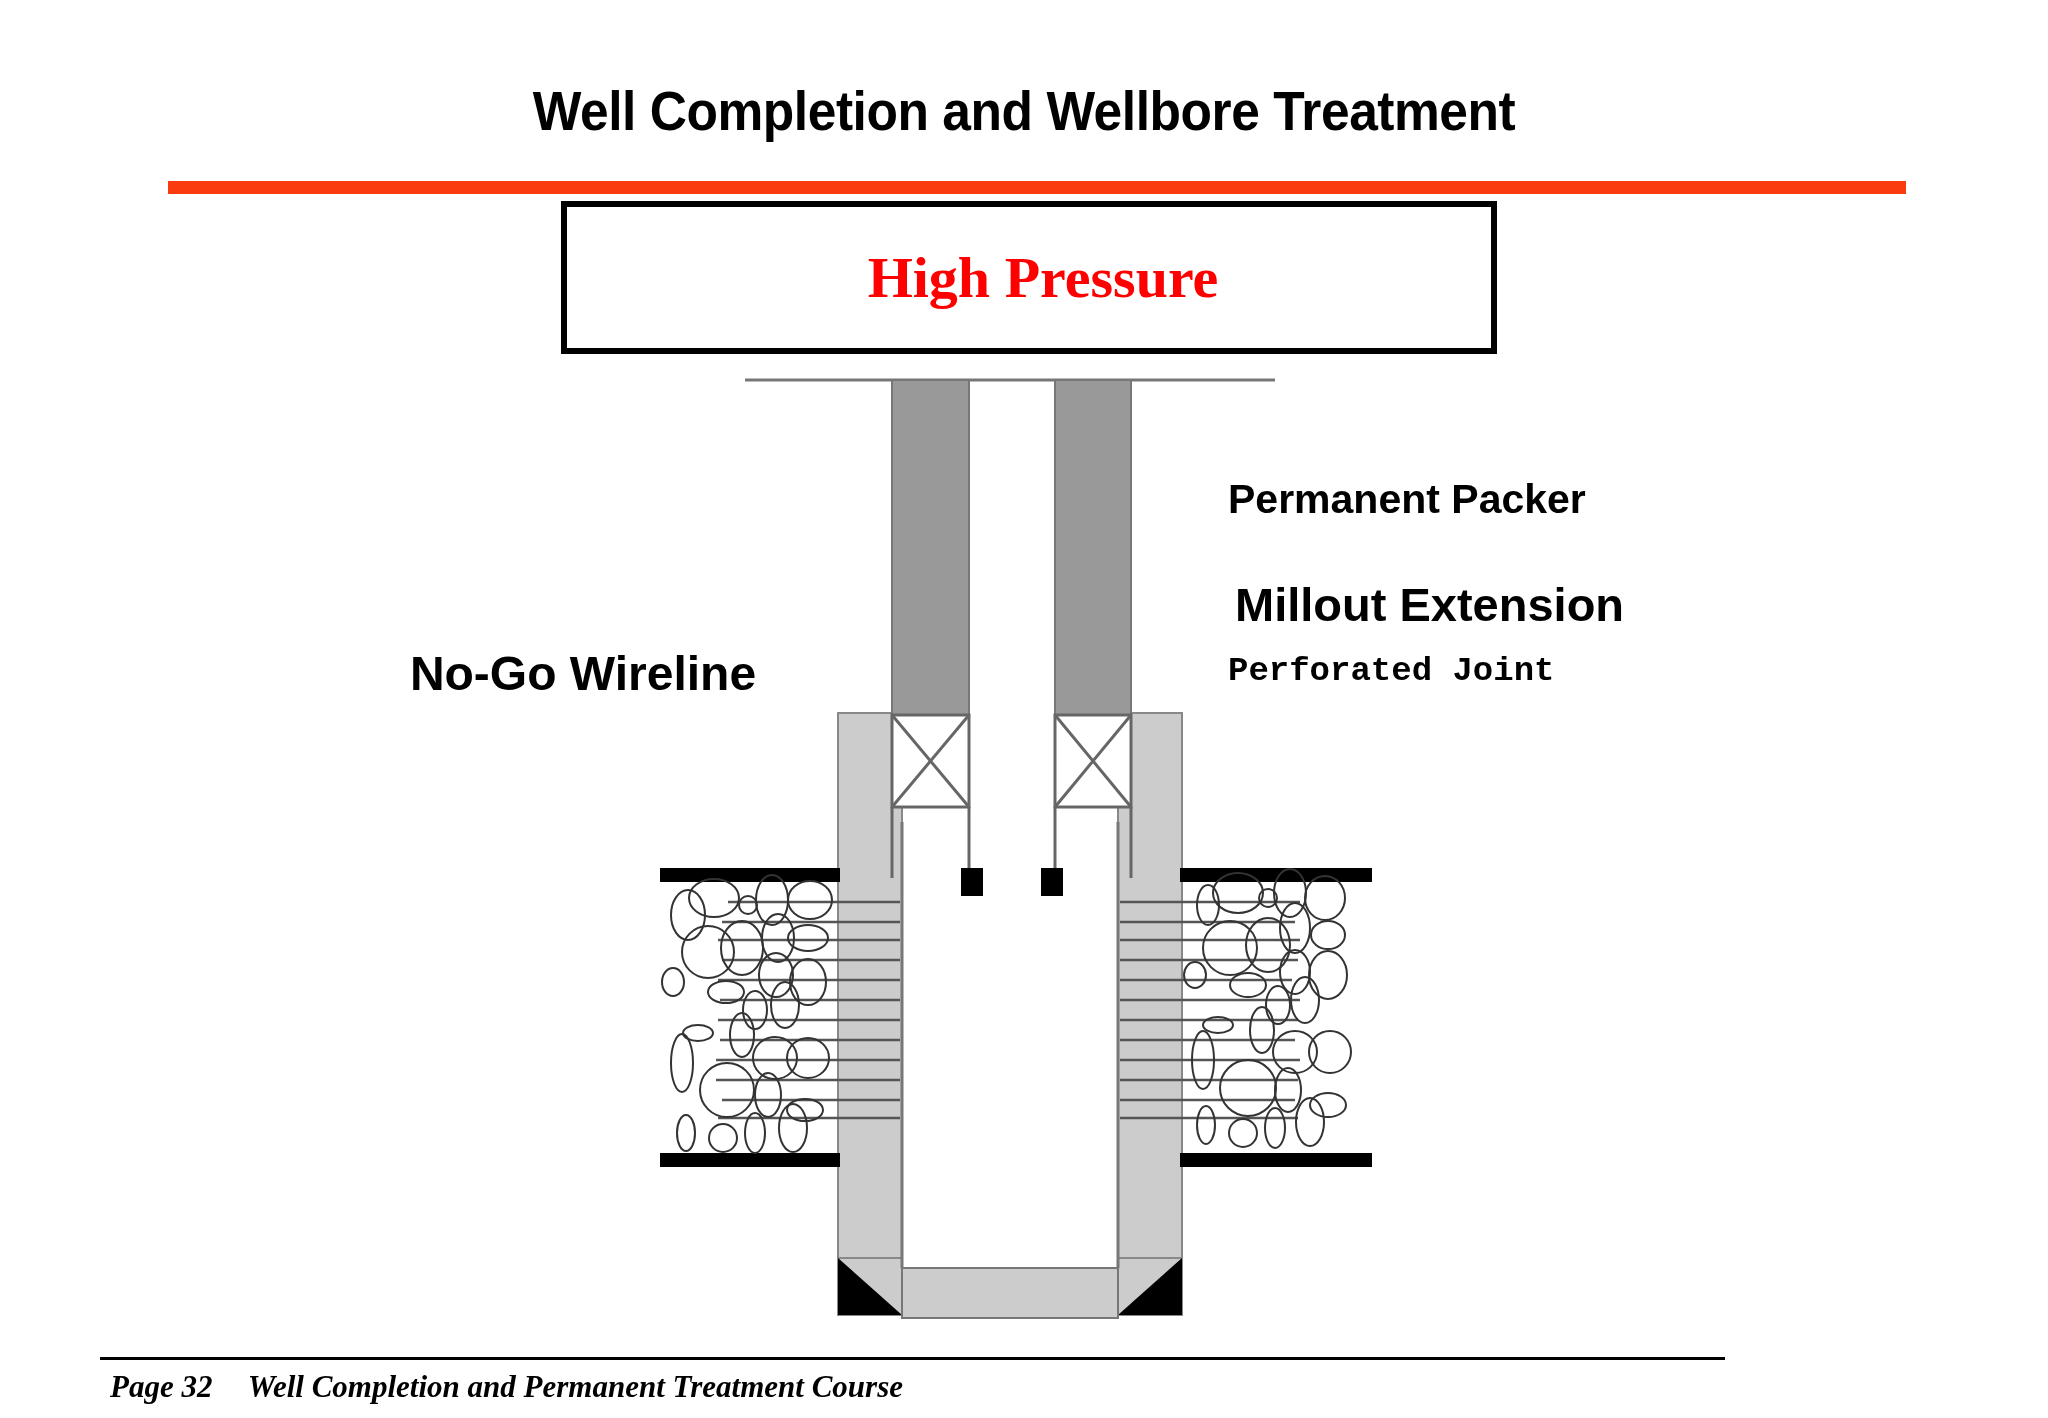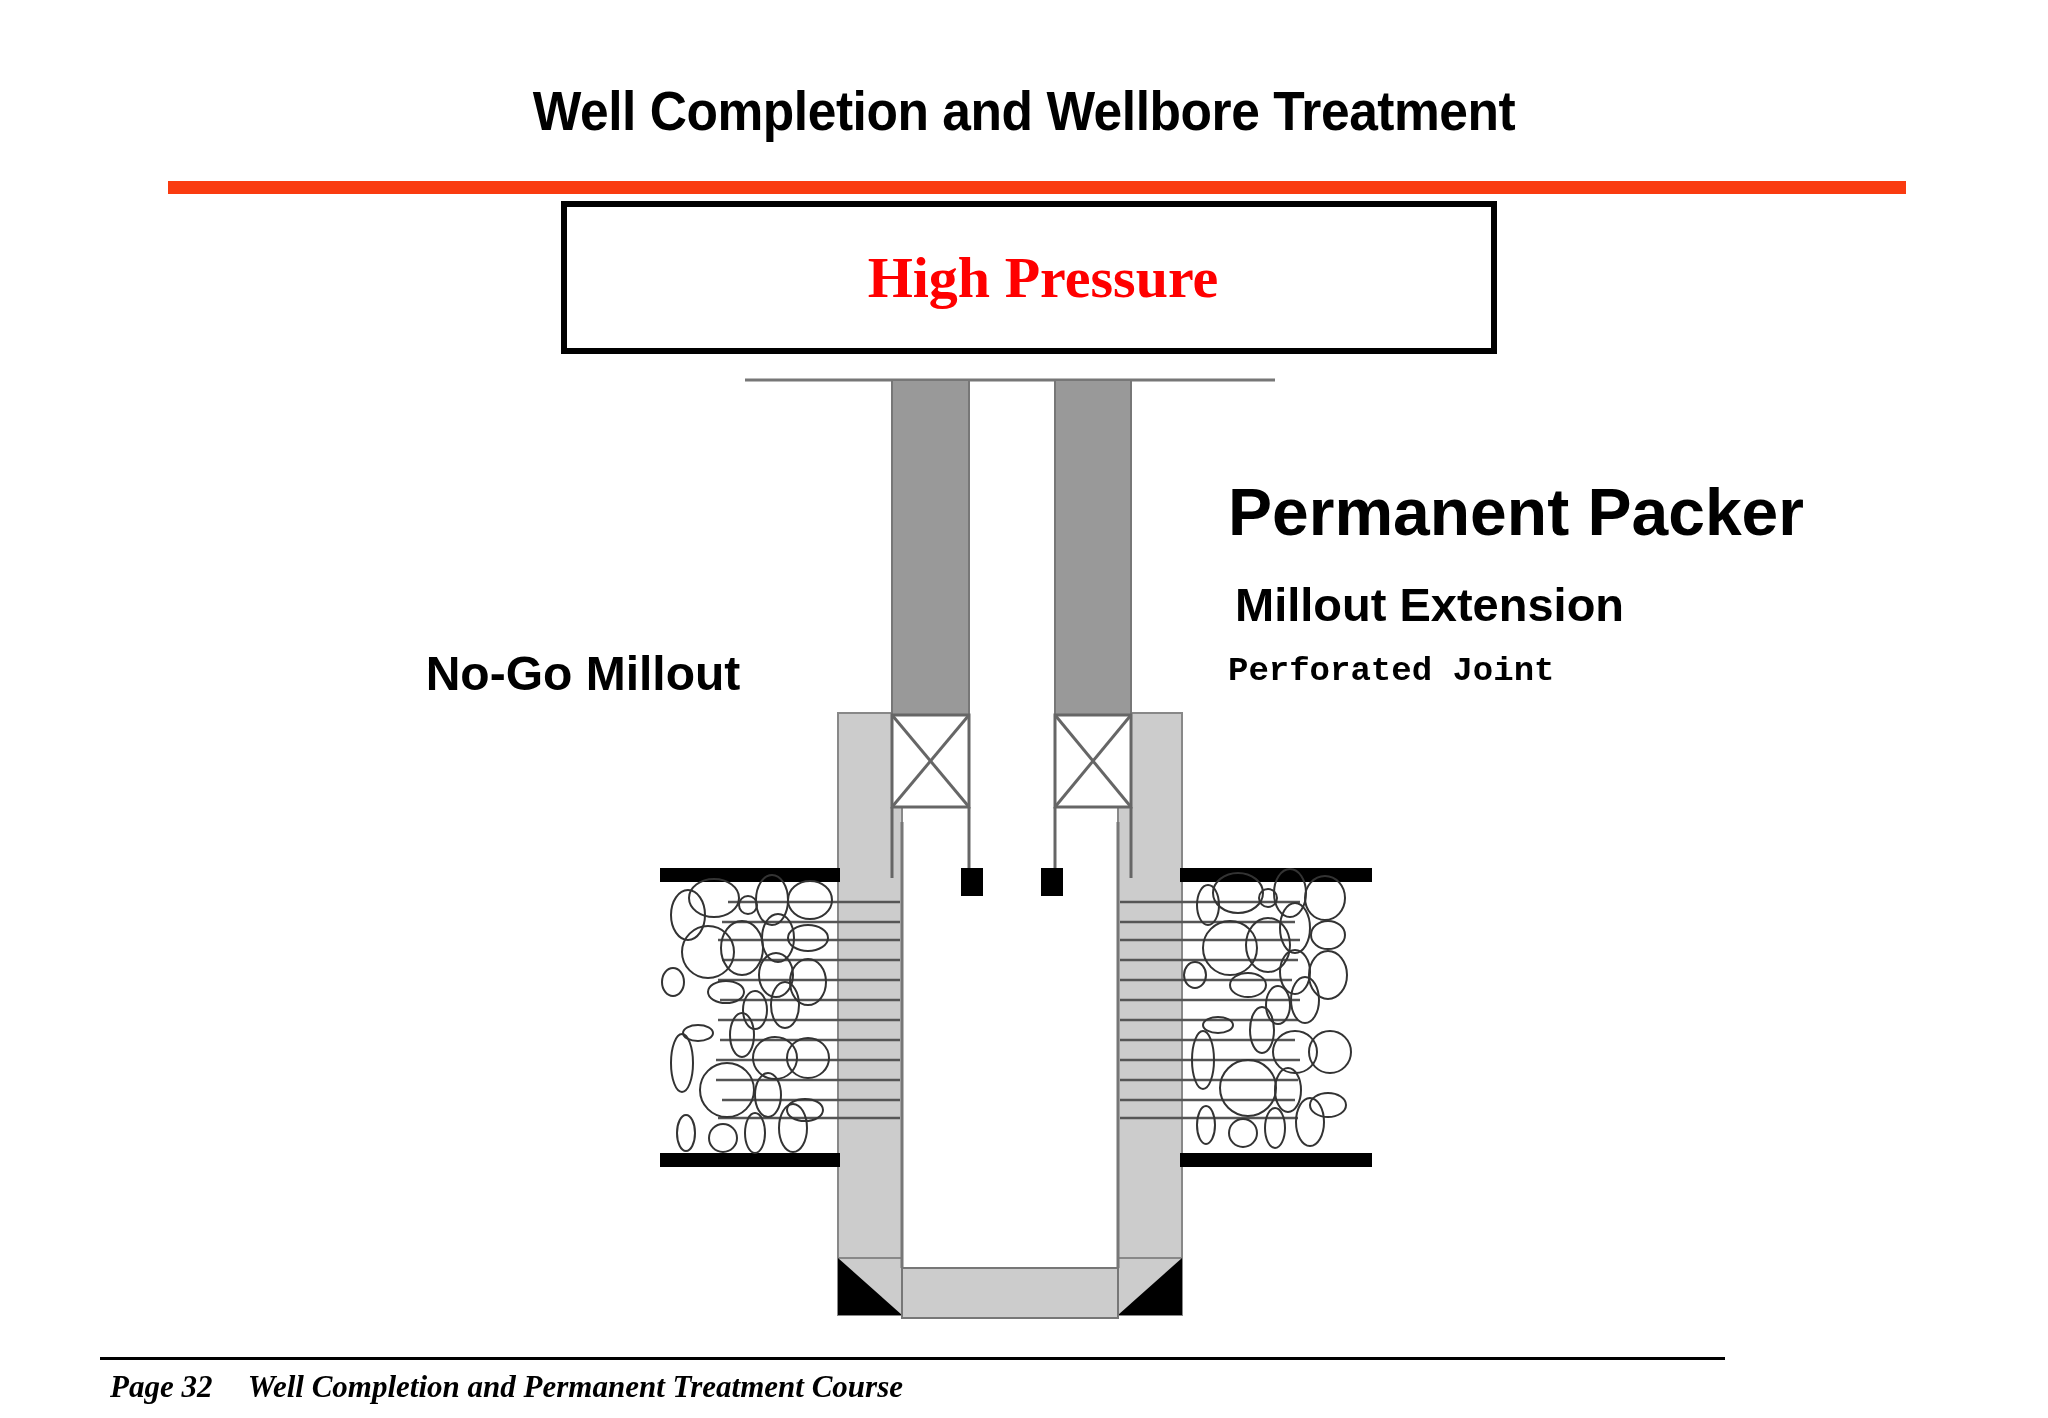--- a/index.html
+++ b/index.html
@@ -89,21 +89,21 @@
     left: 318px;
     top: 648px;
     width: 530px;
     font-size: 48px;
     text-align: center;
     white-space: normal;
   }
   #label-nogo .l1 { display: block; }
   #label-nogo .l2 { display: block; }
 
-  #label-packer   { left: 1228px; top: 477px; font-size: 66px; }
+  #label-packer   { left: 1228px; top: 477px; font-size: 41px; }
   #label-millout  { left: 1235px; top: 580px; font-size: 47px; }
   #label-perf     { left: 1228px; top: 653px; font-size: 34px; font-family: Liberation Mono, monospace; }
 
   
   #footer-rule {
     position: absolute;
     left: 100px;
     top: 1357px;
     width: 1625px;
     height: 3px;
@@ -276,21 +276,21 @@
         <ellipse cx="1243" cy="1133" rx="14" ry="14"></ellipse>
         <ellipse cx="1275" cy="1128" rx="10" ry="20"></ellipse>
         <ellipse cx="1310" cy="1122" rx="14" ry="24"></ellipse>
       </g>
     </g>
 
   </svg>
 </div>
 
 <div class="diagram-label" id="label-nogo">
-  <span class="l1">No-Go Millout</span>
+  <span class="l1">No-Go Wireline</span>
 </div>
 <div class="diagram-label" id="label-packer">Permanent Packer</div>
 <div class="diagram-label" id="label-millout">Millout Extension</div>
 <div class="diagram-label" id="label-perf">Perforated Joint</div>
 
 <div id="footer-rule"></div>
 <div id="footer">
   <span class="page-num">Page 32</span>
   <span>Well Completion and Permanent Treatment Course</span>
 </div>

